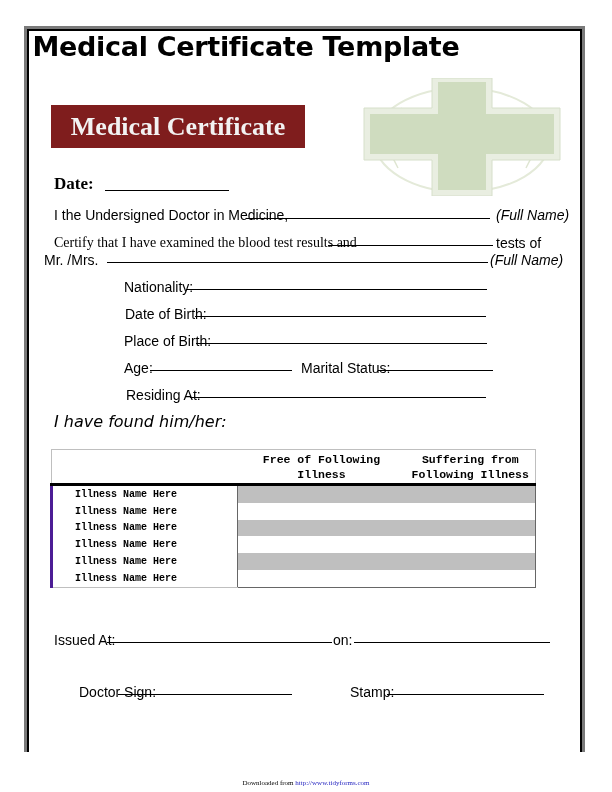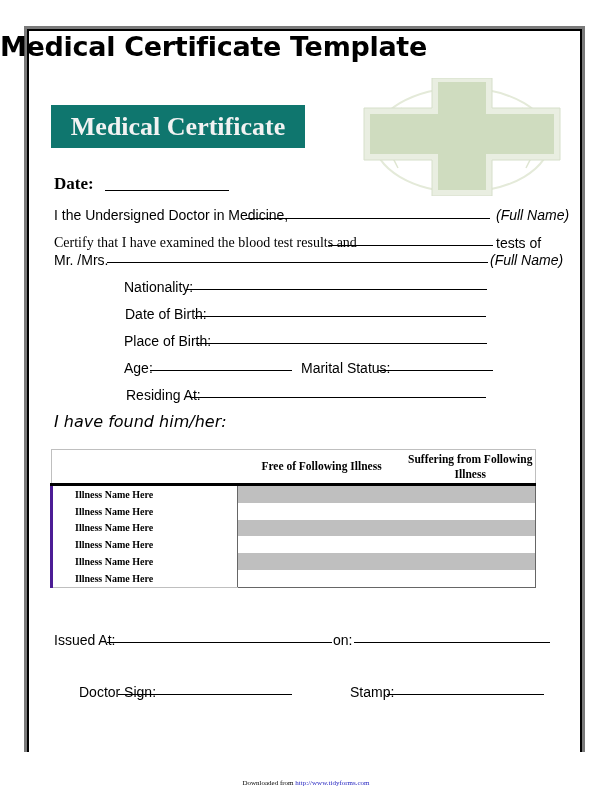--- a/index.html
+++ b/index.html
@@ -8,39 +8,39 @@
     position: absolute; left: 24px; top: 26px; width: 561px; height: 726px;
     border-top: 3px solid #7a7a7a; border-left: 3px solid #7a7a7a; border-right: 3px solid #7a7a7a;
     box-sizing: border-box;
   }
   .page-border .inner {
     position: absolute; left: 0; top: 0; right: 0; bottom: 0;
     border-top: 2px solid #000; border-left: 2px solid #000; border-right: 2px solid #000;
   }
   .abs { position: absolute; }
   .title {
-    left: 0; width: 492px; top: 31px; 
+    left: 0; width: 492px; top: 31px; text-align: center;
     font-family: "DejaVu Sans", sans-serif; font-weight: bold; font-size: 27px; letter-spacing: -0.3px;
   }
   .cert-box {
-    left: 51px; top: 105px; width: 254px; height: 43px; background: #0f766e;
+    left: 51px; top: 105px; width: 254px; height: 43px; background: #7f1d1d;
     color: #f2f2f2; font-family: "Liberation Serif", serif; font-weight: bold; font-size: 26px;
     line-height: 43px; text-align: center; white-space: nowrap;
   }
   .cross-wrap { left: 362px; top: 78px; width: 200px; height: 118px; }
   .date-label { left: 54px; top: 174px; font-family: "Liberation Serif", serif; font-weight: bold; font-size: 17px; }
   .line { position: absolute; border-bottom: 1px solid #000; height: 0; }
   .body-text { font-family: "Liberation Sans", sans-serif; font-size: 14px; white-space: nowrap; }
   .italic { font-style: italic; }
   .found {
     left: 54px; top: 412px; font-family: "DejaVu Sans", sans-serif; font-style: italic; font-size: 16px;
   }
   table.illness {
     position: absolute; left: 50px; top: 449px; border-collapse: collapse; width: 486px;
-    font-family: Liberation Serif, serif; font-size: 10px;
+    font-family: Liberation Mono, monospace; font-size: 10px;
   }
   table.illness th {
     font-weight: bold; font-size: 11.5px; line-height: 15px; height: 33px; padding: 0; vertical-align: middle;
     border-top: 1px solid #bfbfbf; border-bottom: 3px solid #000; text-align: center;
   }
   table.illness th:first-child { border-left: 1px solid #bfbfbf; }
   table.illness th:last-child { border-right: 1px solid #bfbfbf; }
   table.illness td { height: 16.8px; padding: 0 0 0 5px; font-weight: bold; font-size: 10px; }
   table.illness td.name { border-left: 3px solid #4c1d95; border-right: 1px solid #666; width: 162px; padding-left: 22px; }
   table.illness td.fill { border-right: 1px solid #666; padding: 0; }
@@ -74,21 +74,21 @@
 <div class="line" style="left:105px; top:190px; width:124px;"></div>
 
 <div class="abs body-text" style="left:54px; top:207px;">I the Undersigned Doctor in Medicine,</div>
 <div class="line" style="left:246px; top:218px; width:244px;"></div>
 <div class="abs body-text italic" style="left:496px; top:207px;">(Full Name)</div>
 
 <div class="abs body-text" style="left:54px; top:235px;font-family:Liberation Serif, serif;">Certify that I have examined the blood test results and</div>
 <div class="line" style="left:328px; top:245px; width:165px;"></div>
 <div class="abs body-text" style="left:496px; top:235px;">tests of</div>
 
-<div class="abs body-text" style="left:54px; top:252px;">Mr. /Mrs.</div>
+<div class="abs body-text" style="left:44px; top:252px;">Mr. /Mrs.</div>
 <div class="line" style="left:107px; top:262px; width:381px;"></div>
 <div class="abs body-text italic" style="left:490px; top:252px;">(Full Name)</div>
 
 <div class="abs body-text" style="left:124px; top:279px;">Nationality:</div>
 <div class="line" style="left:186px; top:289px; width:301px;"></div>
 
 <div class="abs body-text" style="left:125px; top:306px;">Date of Birth:</div>
 <div class="line" style="left:195px; top:316px; width:291px;"></div>
 
 <div class="abs body-text" style="left:124px; top:333px;">Place of Birth:</div>

